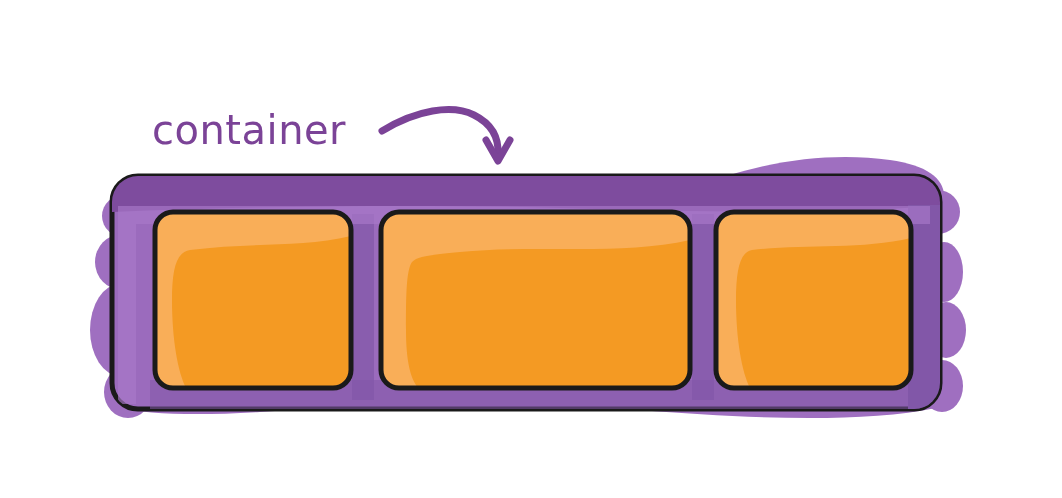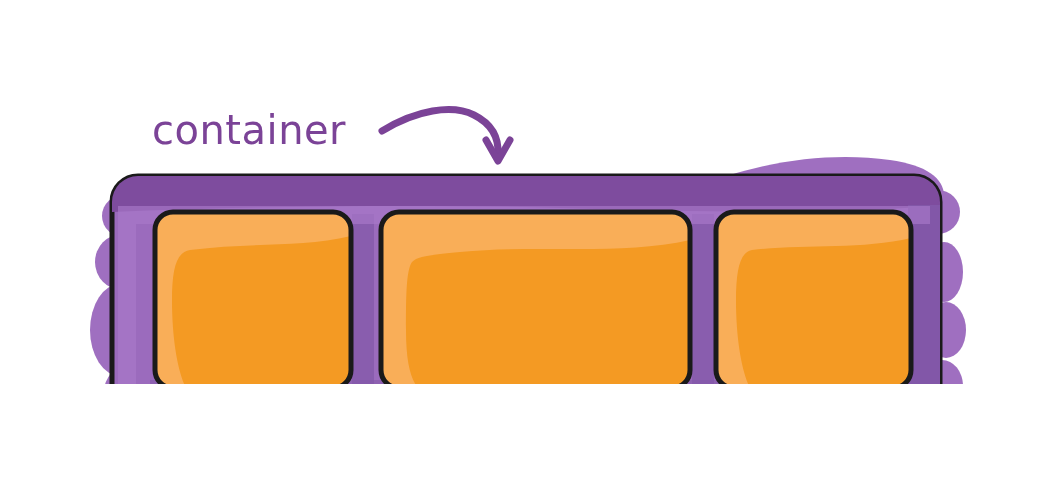--- a/index.html
+++ b/index.html
@@ -7,21 +7,21 @@
     margin: 0;
     padding: 0;
     background: #ffffff;
   }
   body {
     font-family: "DejaVu Sans", sans-serif;
   }
   #stage {
     position: relative;
     width: 1062px;
-    height: 384px;
+    height: 498px;
     background: #ffffff;
     overflow: hidden;
   }
   #scene {
     position: absolute;
     inset: 0;
     width: 1062px;
     height: 498px;
   }
   .annotation-text {

